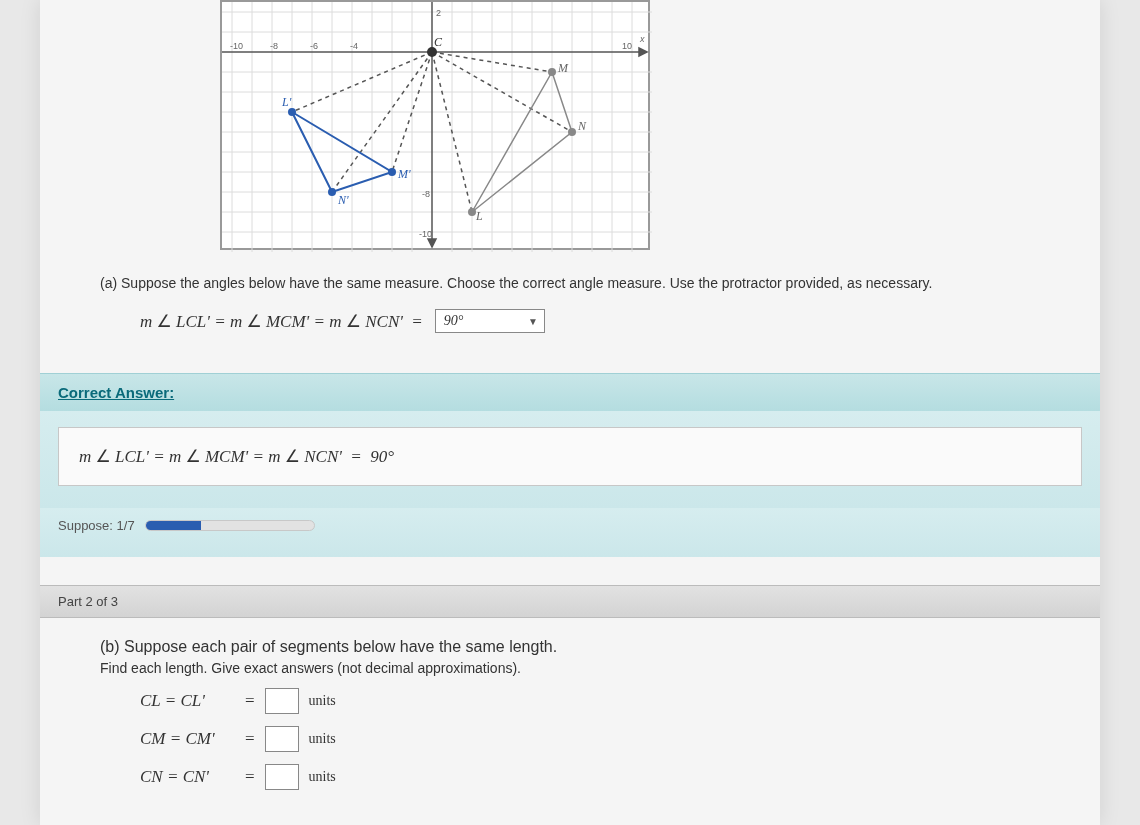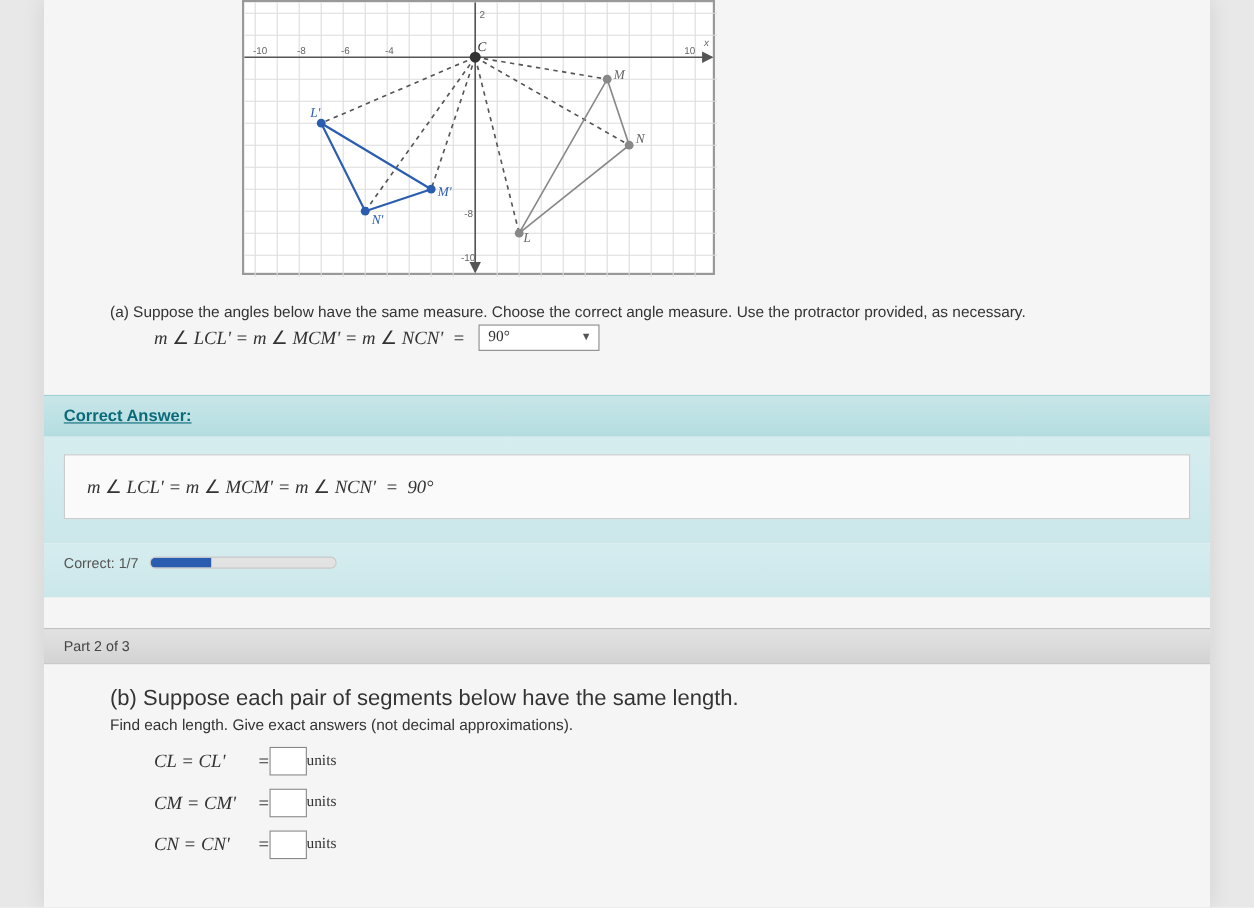--- a/index.html
+++ b/index.html
@@ -18,31 +18,32 @@
     }
     .content { padding: 0 30px 20px 60px; }
     .graph-area { padding: 0 0 10px 120px; }
     .graph-box {
       width: 430px; height: 250px;
       border: 2px solid #999;
       background: #fff;
       position: relative;
     }
     .question-a { margin: 15px 0 20px 0; }
-    .prompt-line { font-size: 14px; color: #333; margin-bottom: 4px; }
+    .prompt-line { font-size: 14px; color: #333; margin-bottom: 18px; }
     .equation-line { margin-left: 40px; font-family: 'Times New Roman', serif; font-size: 17px; display:flex; align-items:center; gap:6px; }
     .angle-select {
       display: inline-block;
       border: 1px solid #888;
       background: #fff;
       padding: 3px 28px 3px 8px;
       font-size: 14px;
       position: relative;
       margin-left: 6px;
       min-width: 110px;
+      font-style: italic;
     }
     .angle-select .tri {
       position: absolute; right: 6px; top: 50%; transform: translateY(-50%);
       font-size: 10px; color: #555;
     }
     .correct-banner {
       background: linear-gradient(#c8e6e8, #b4dde0);
       padding: 10px 18px;
       font-weight: bold;
       color: #0a6a7a;
@@ -79,27 +80,27 @@
     .part-header {
       background: linear-gradient(#e2e2e2, #d3d3d3);
       padding: 8px 18px;
       font-size: 13px;
       color: #444;
       border-top: 1px solid #bbb;
       border-bottom: 1px solid #bbb;
       margin-top: 28px;
     }
     .part-b { padding: 20px 30px 20px 60px; background:#f5f5f5; }
-    .part-b-prompt { font-size: 20px; margin-bottom: 4px; }
+    .part-b-prompt { font-size: 16px; margin-bottom: 4px; }
     .part-b-sub { font-size: 14px; margin-bottom: 10px; }
     .eq-row {
       font-family: 'Times New Roman', serif;
       font-size: 17px;
       margin: 12px 0 12px 40px;
-      display: flex; align-items: center; 
+      display: flex; align-items: center; gap: 10px;
     }
     .eq-row .lhs { font-style: italic; min-width: 95px; }
     .eq-row .eq { }
     .blank-box {
       width: 34px; height: 26px; border: 1px solid #888; background: #fff;
       display: inline-block;
     }
     .units { font-family: Liberation Serif, serif; font-size: 14px; font-style: normal; }
     .ital { font-style: italic; }
     .angle-sym { font-style: normal; }
@@ -224,21 +225,21 @@
     </div>
   </div>
 
   <div class="correct-banner">Correct Answer:</div>
   <div class="correct-body">
     <div class="correct-inner">
       <span class="ital">m <span class="angle-sym">∠</span> LCL' = m <span class="angle-sym">∠</span> MCM' = m <span class="angle-sym">∠</span> NCN' &nbsp;=&nbsp; 90°</span>
     </div>
   </div>
   <div class="progress-bar-row">
-    <span><span>Correct:</span> <span>1/7</span></span>
+    <span><span>Suppose:</span> <span>1/7</span></span>
     <div class="progress-track">
       <div class="progress-fill"></div>
     </div>
   </div>
 
   <div class="part-header">Part 2 of 3</div>
 
   <div class="part-b">
     <p class="part-b-prompt">
       <span>(b)</span> <span>Suppose each pair of segments below have the same length.</span>

